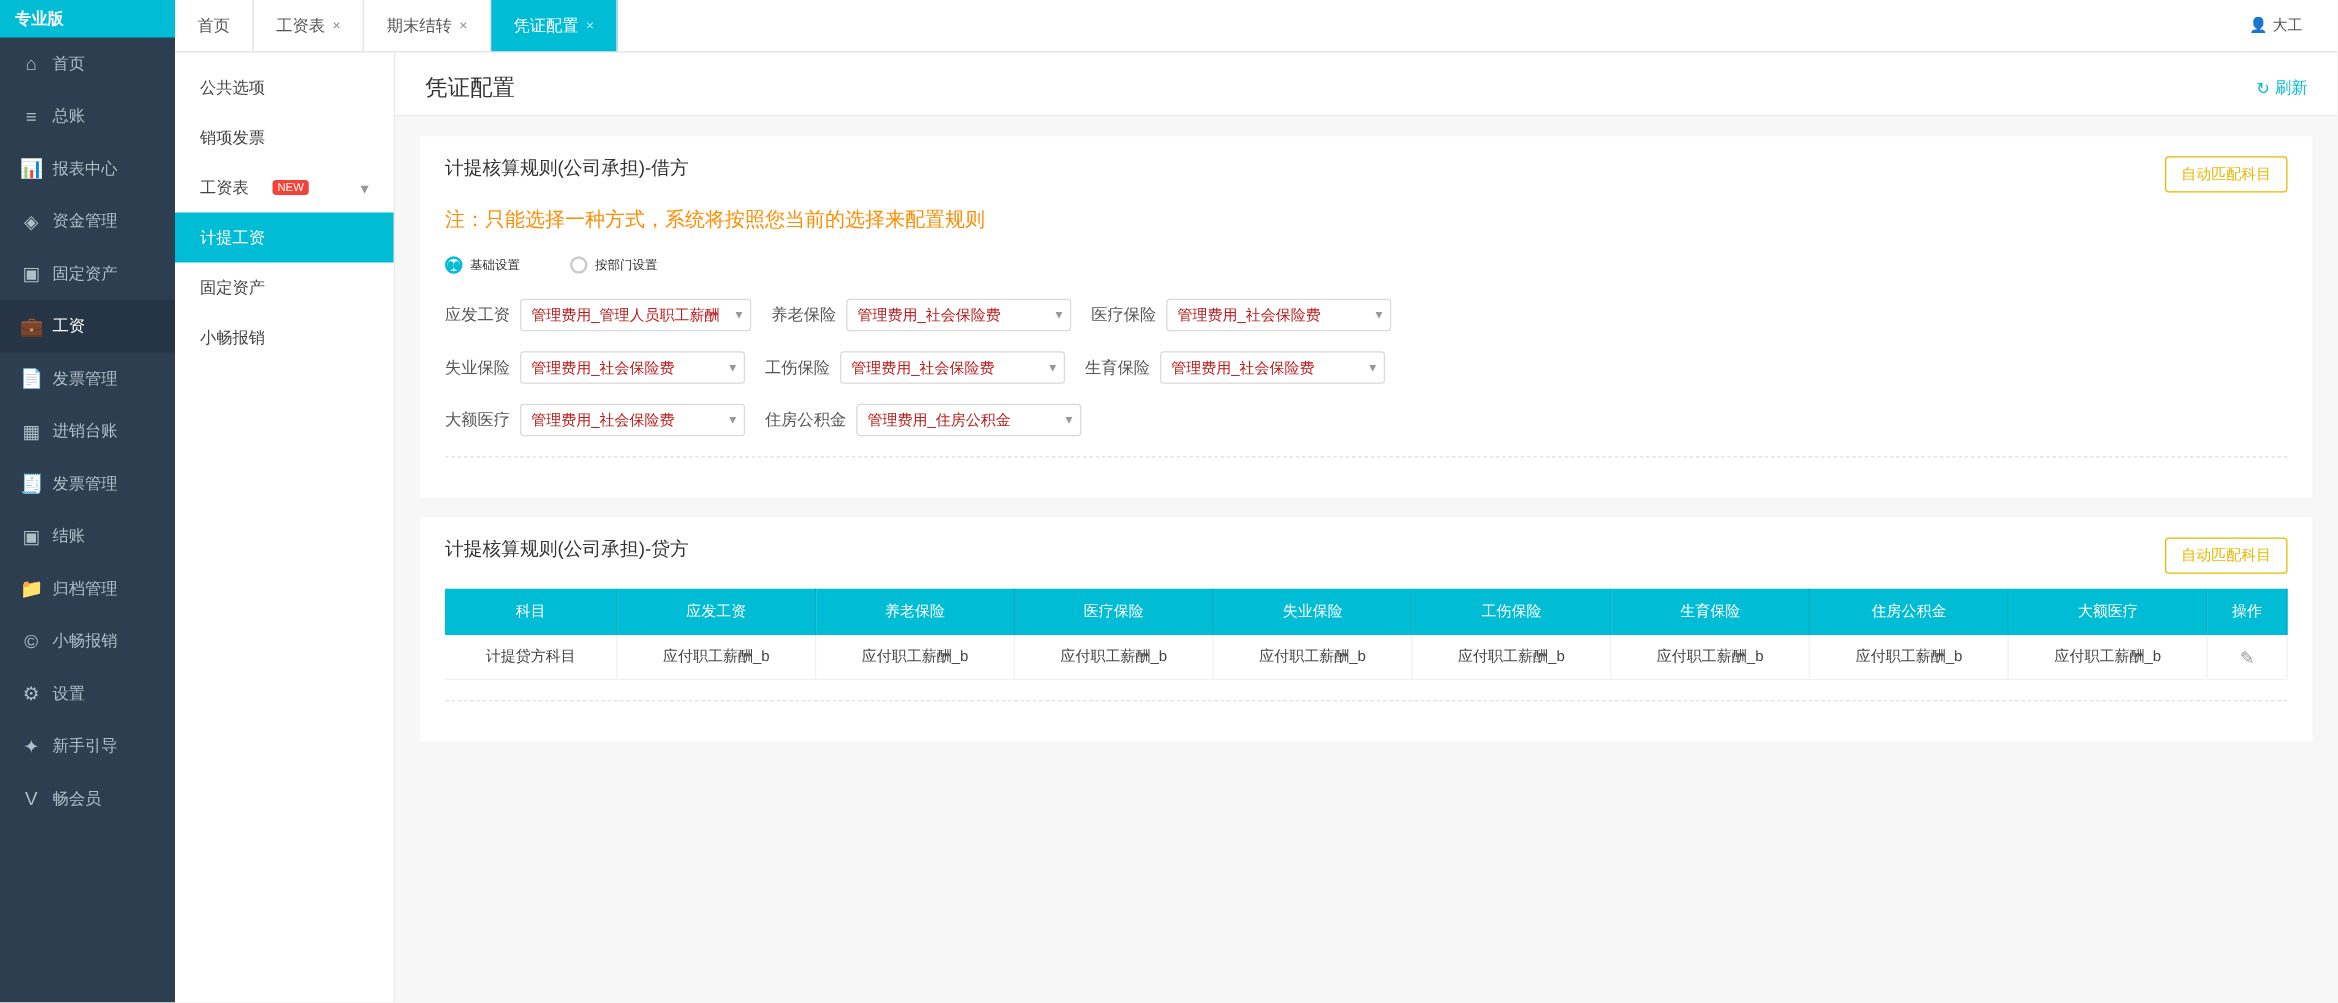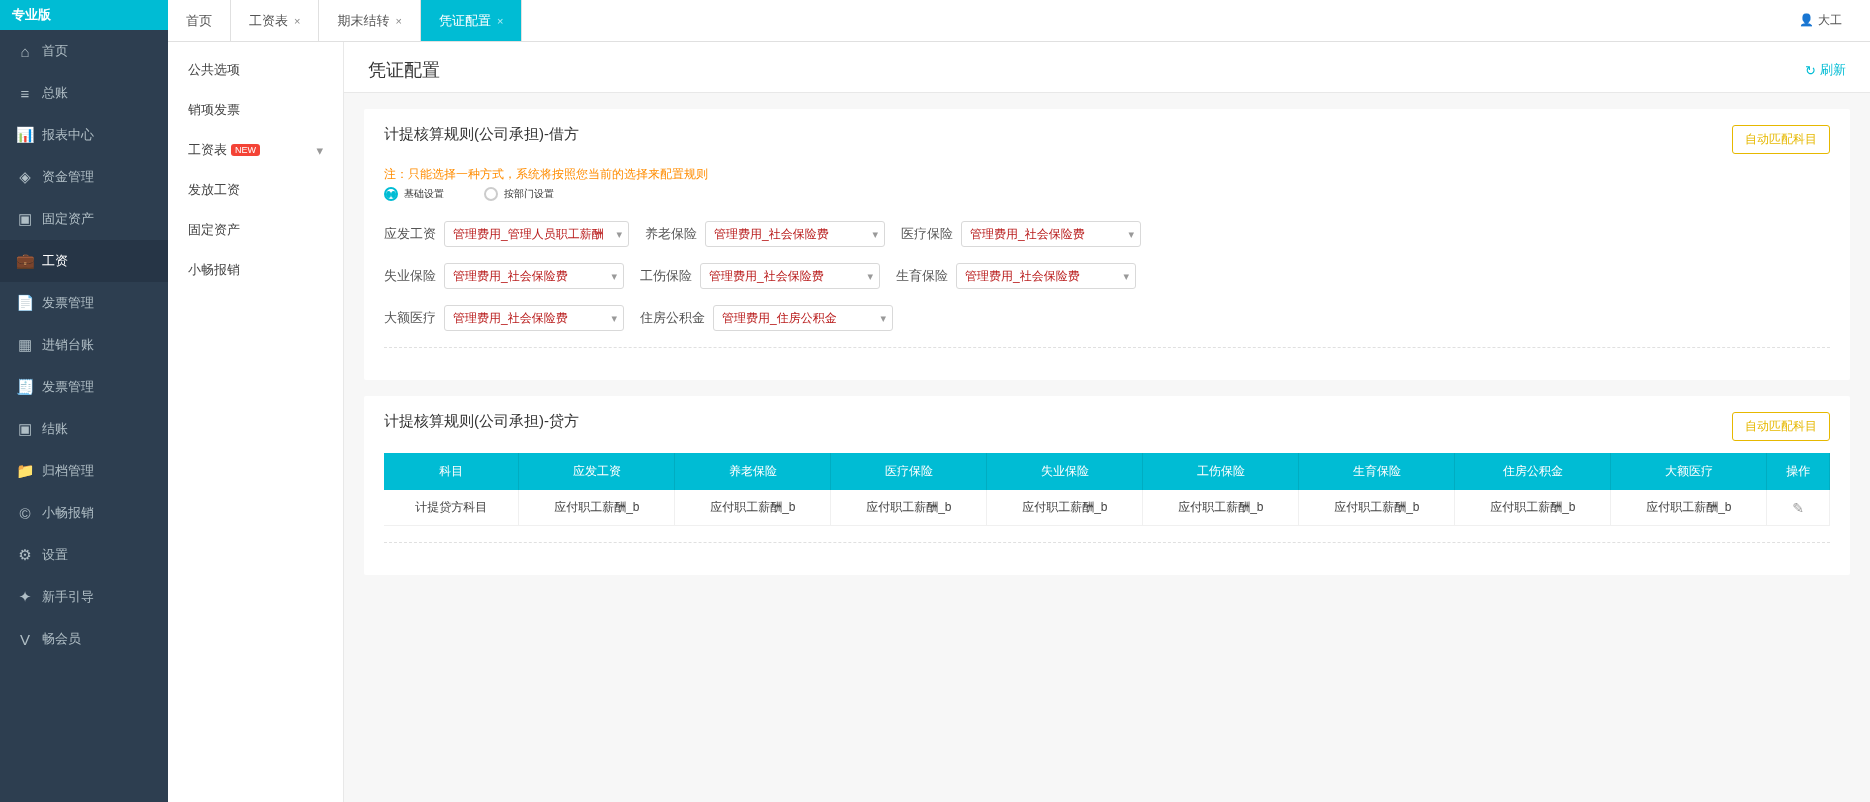--- a/index.html
+++ b/index.html
@@ -1,20 +1,20 @@
 <!DOCTYPE html>
 <html><head>
   <meta charset="utf-8">
   <style>
     * { box-sizing: border-box; margin: 0; padding: 0; }
     body { font-family: "Microsoft YaHei", sans-serif; font-size: 13px; background: #f5f5f5; display: flex; height: 802px; overflow: hidden; }
 
     
     .sidebar {
-      width: 168px;
+      width: 140px;
       background: #2d3e50;
       color: #ccc;
       display: flex;
       flex-direction: column;
       flex-shrink: 0;
       height: 100%;
     }
     .sidebar-logo {
       background: #00bcd4;
       color: white;
@@ -114,21 +114,21 @@
     .left-nav-item.active {
       background: #00bcd4;
       color: white;
     }
     .badge-new {
       background: #f44336;
       color: white;
       font-size: 9px;
       padding: 1px 4px;
       border-radius: 3px;
-      margin-left: 4px;
+      margin-left: 19px;
     }
 
     
     .page-body {
       flex: 1;
       overflow-y: auto;
       padding: 0;
       background: #f7f7f7;
     }
 
@@ -162,22 +162,22 @@
       padding: 16px 20px;
     }
     .section-title {
       font-size: 15px;
       color: #333;
       font-weight: 500;
       margin-bottom: 10px;
     }
     .section-note {
       color: #ff8c00;
-      font-size: 12px;
-      margin-bottom: 4px;
+      font-size: 16px;
+      margin-bottom: 18px;
     }
 
     
     .settings-row {
       display: flex;
       align-items: center;
       gap: 40px;
       margin-bottom: 20px;
     }
     .radio-option {
@@ -402,21 +402,21 @@
   <div class="content-wrapper">
 
     <div class="left-nav">
       <div class="left-nav-item">公共选项</div>
       <div class="left-nav-item">销项发票</div>
       <div class="left-nav-item">
         <span>工资表</span>
         <span class="badge-new">NEW</span>
         <span style="margin-left:auto;color:#999;">▾</span>
       </div>
-      <div class="left-nav-item">发放工资</div>
+      <div class="left-nav-item active">计提工资</div>
       <div class="left-nav-item">固定资产</div>
       <div class="left-nav-item">小畅报销</div>
     </div>
 
     <div class="page-body">
 
       <div class="page-header">
         <span class="page-title">凭证配置</span>
         <span class="refresh-btn">
           ↻ <span>刷新</span>

